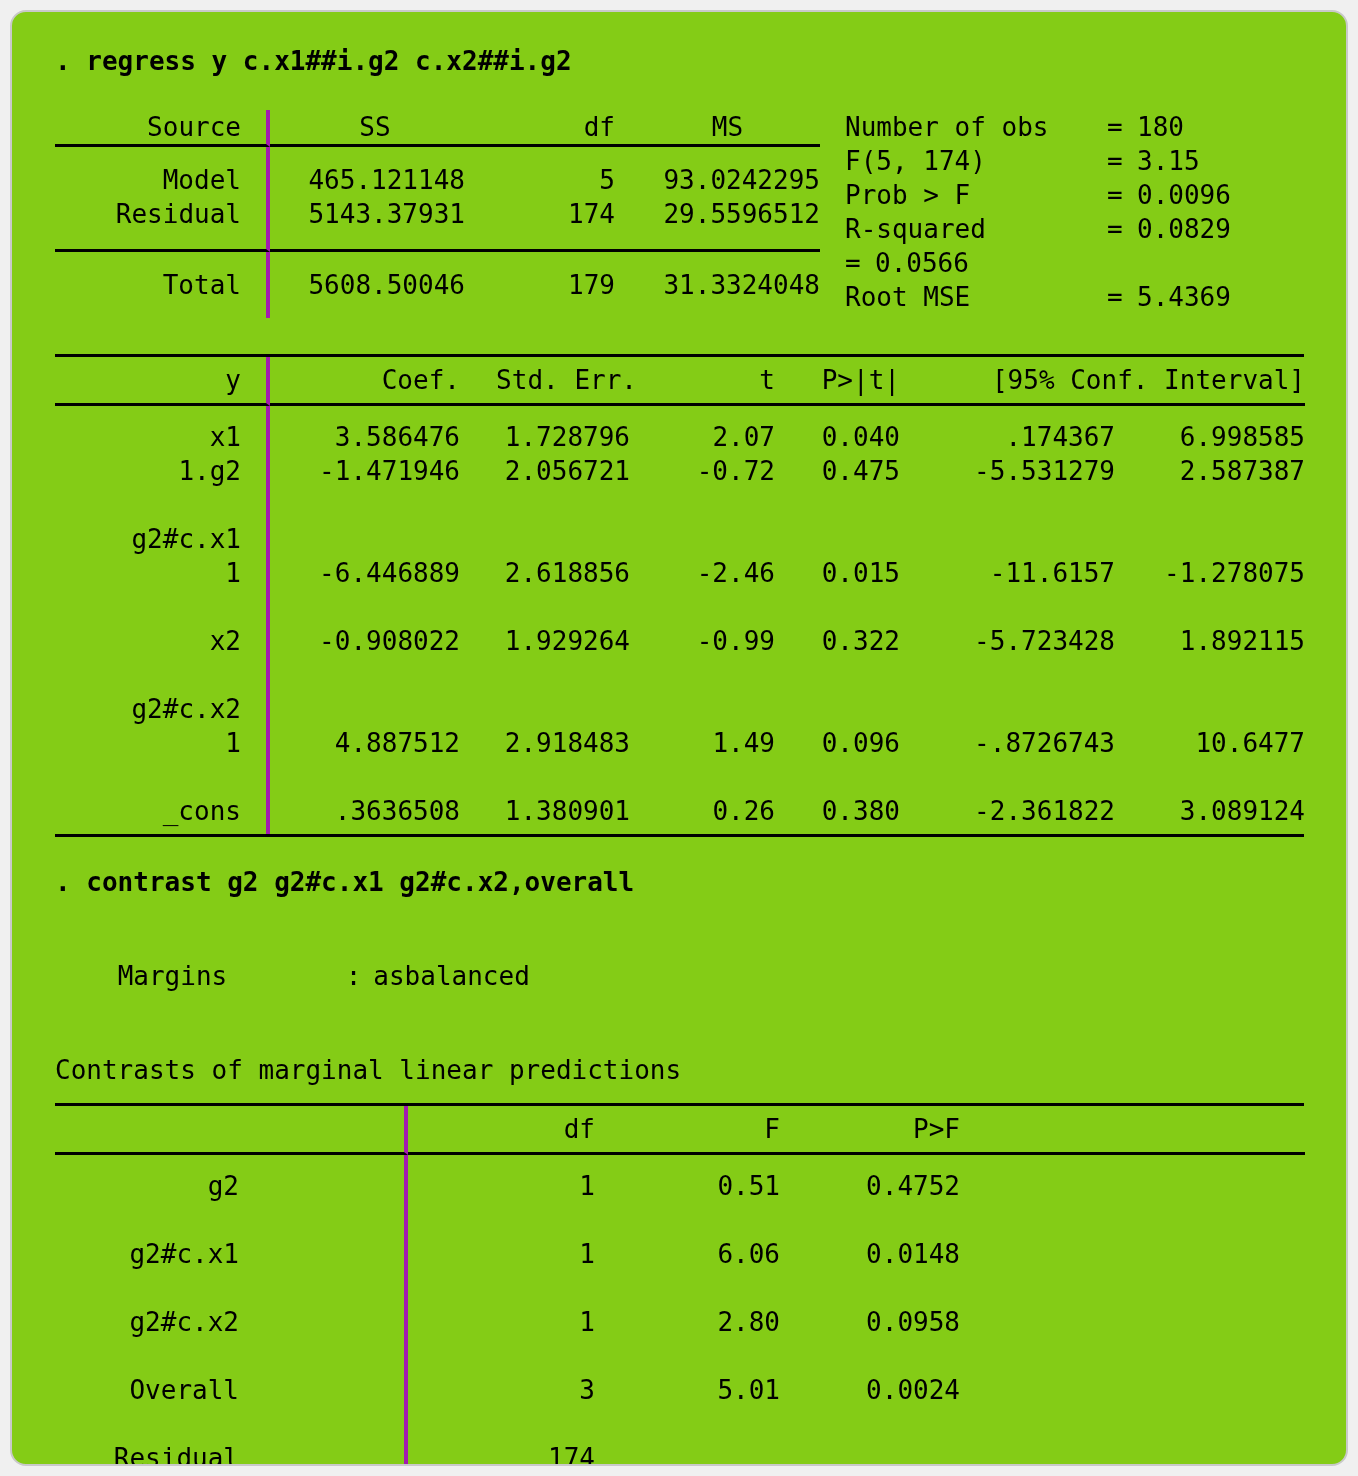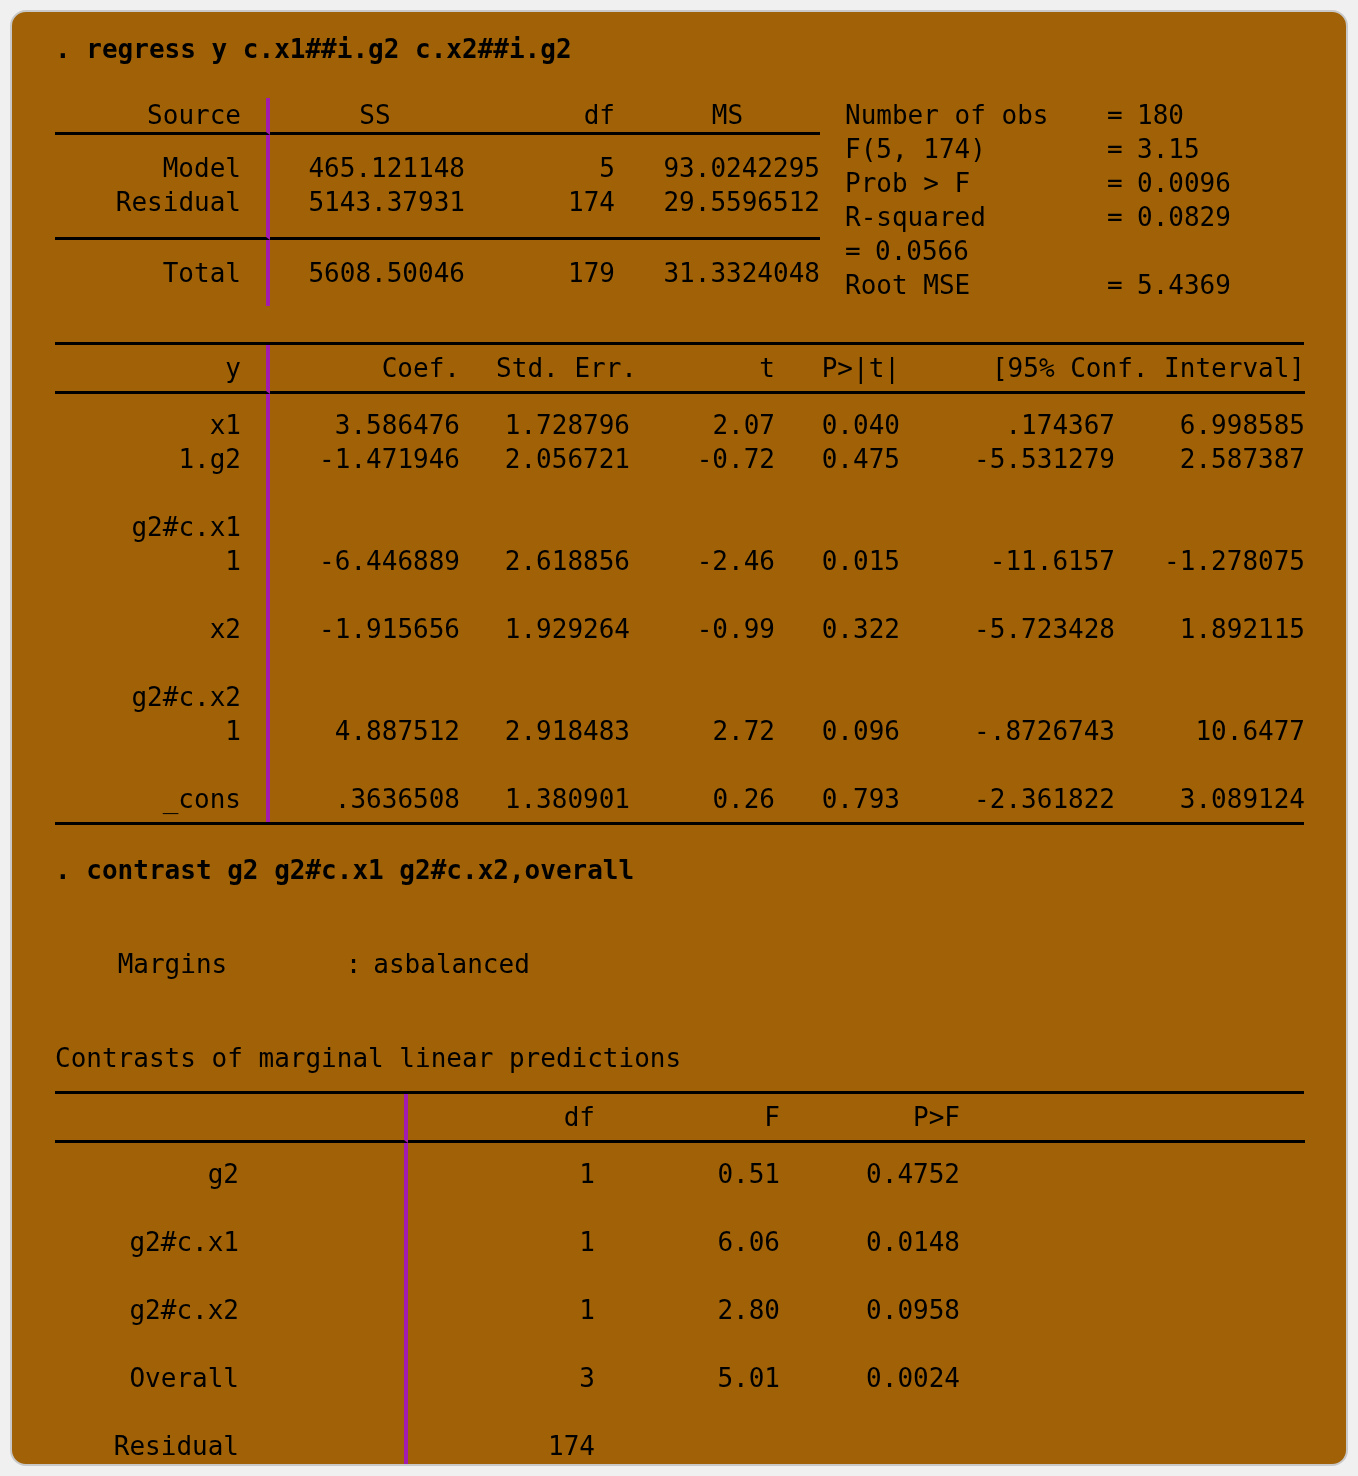--- a/index.html
+++ b/index.html
@@ -5,25 +5,25 @@
   html,body{margin:0;padding:0;}
   body{
     width:1358px;height:1476px;
     background:#f0f0f0;
     font-family:"DejaVu Sans Mono", monospace;
     font-size:26px;color:#000000;
     position:relative;overflow:hidden;
   }
   .card{
     position:absolute;inset:10px;
-    background:#a16207;
+    background:#84cc16;
     border:2px solid #c9c9c9;
     border-radius:16px;
     box-sizing:border-box;
-    padding:20px 42px 30px 43px;
+    padding:32px 42px 30px 43px;
     overflow:hidden;
   }
   .cmd{font-weight:bold;line-height:34px;white-space:pre;}
   .line{line-height:34px;white-space:pre;}
   .mt28{margin-top:28px}.mt26{margin-top:26px}
 
   
   .grid{display:grid;line-height:34px;}
   .cell{white-space:pre;box-sizing:border-box;}
   .r{text-align:right}.c{text-align:center}
@@ -149,49 +149,49 @@
     <div class="cell r pr15">2.618856</div>
     <div class="cell r pr15">-2.46</div>
     <div class="cell r pr15">0.015</div>
     <div class="cell r pr15">-11.6157</div>
     <div class="cell r">-1.278075</div>
 
     <div class="cell vr h34"></div>
     <div class="cell span-rest h34"></div>
 
     <div class="cell r pr25 vr">x2</div>
-    <div class="cell r pr15">-1.915656</div>
+    <div class="cell r pr15">-0.908022</div>
     <div class="cell r pr15">1.929264</div>
     <div class="cell r pr15">-0.99</div>
     <div class="cell r pr15">0.322</div>
     <div class="cell r pr15">-5.723428</div>
     <div class="cell r">1.892115</div>
 
     <div class="cell vr h34"></div>
     <div class="cell span-rest h34"></div>
 
     <div class="cell r pr25 vr">g2#c.x2</div>
     <div class="cell span-rest"></div>
 
     <div class="cell r pr25 vr">1</div>
     <div class="cell r pr15">4.887512</div>
     <div class="cell r pr15">2.918483</div>
-    <div class="cell r pr15">2.72</div>
+    <div class="cell r pr15">1.49</div>
     <div class="cell r pr15">0.096</div>
     <div class="cell r pr15">-.8726743</div>
     <div class="cell r">10.6477</div>
 
     <div class="cell vr h34"></div>
     <div class="cell span-rest h34"></div>
 
     <div class="cell r pr25 vr pb6">_cons</div>
     <div class="cell r pr15 pb6">.3636508</div>
     <div class="cell r pr15 pb6">1.380901</div>
     <div class="cell r pr15 pb6">0.26</div>
-    <div class="cell r pr15 pb6">0.793</div>
+    <div class="cell r pr15 pb6">0.380</div>
     <div class="cell r pr15 pb6">-2.361822</div>
     <div class="cell r pb6">3.089124</div>
   </div>
 
   <div class="cmd mt28">. contrast g2 g2#c.x1 g2#c.x2,overall</div>
   <div class="line mt26">
     <span class="mlabel">Margins</span><span>:</span><span class="mval">asbalanced</span>
   </div>
   <div class="line mt26">Contrasts of marginal linear predictions</div>
 

